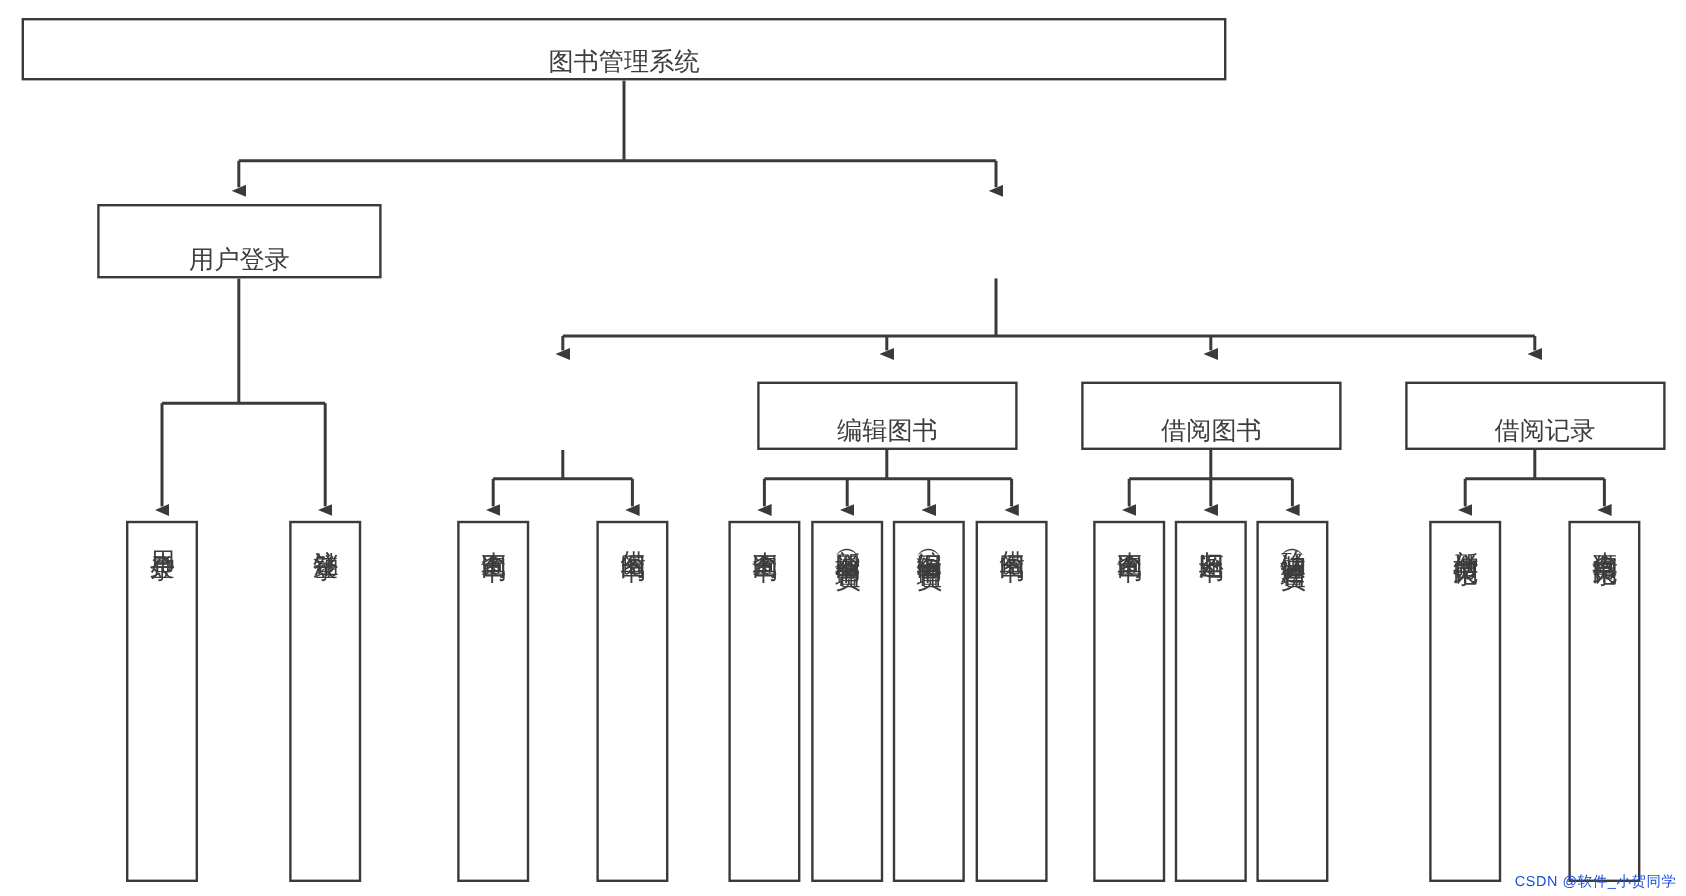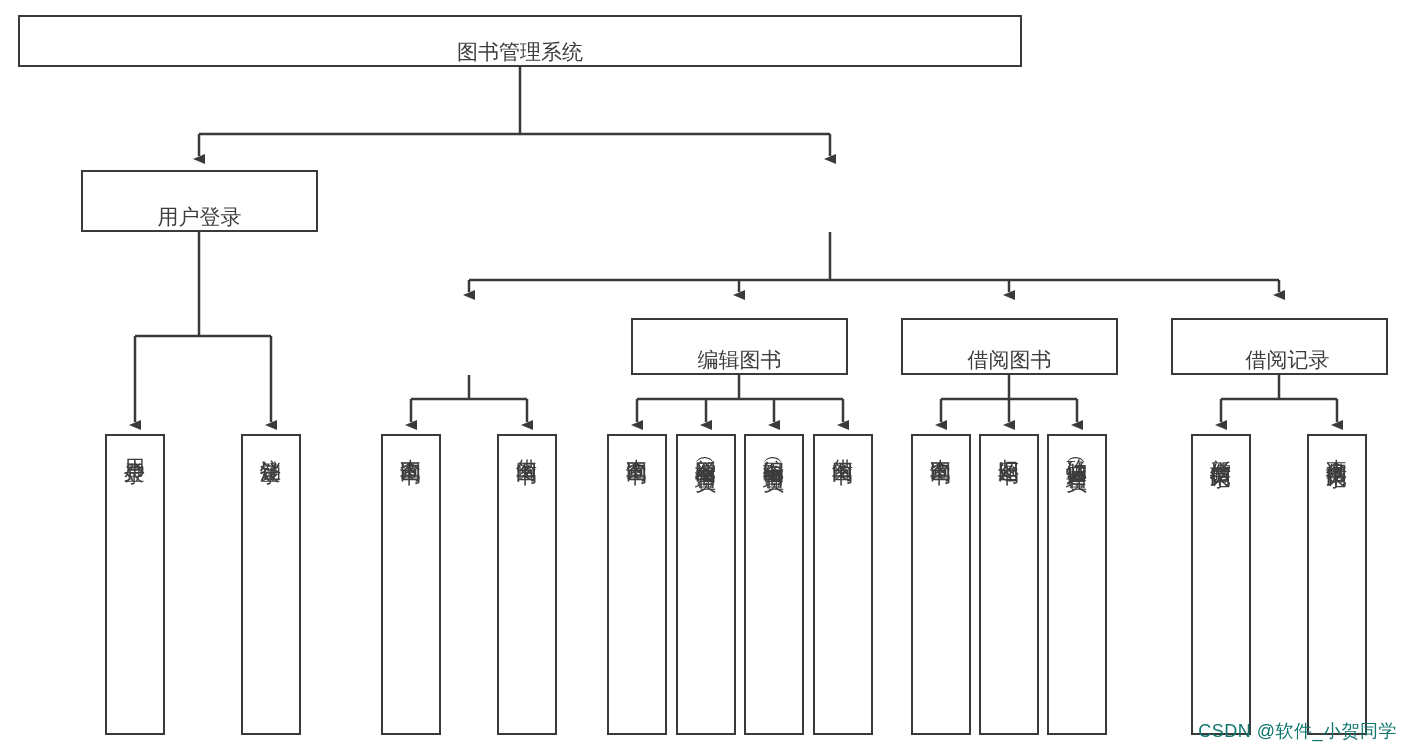--- a/index.html
+++ b/index.html
@@ -59,22 +59,22 @@
     writing-mode: vertical-rl;
     text-orientation: upright;
     letter-spacing: 2px;
     white-space: nowrap;
     line-height: 1;
   }
   .watermark {
     position: absolute;
     right: 8px;
     bottom: 4px;
-    font-size: 18px;
-    color: #0f766e;
+    font-size: 12px;
+    color: #1d4ed8;
     white-space: nowrap;
     letter-spacing: 0.5px;
     text-align: center;
   }
 </style>
 </head>
 <body>
 
 <div id="canvas">
 

